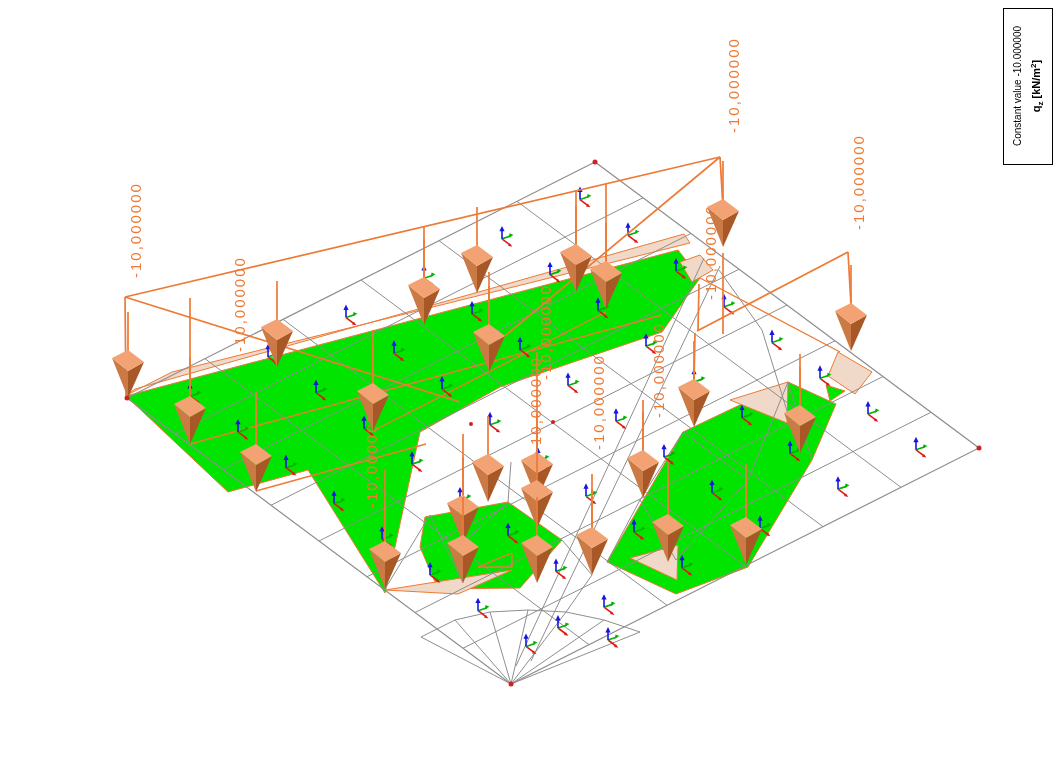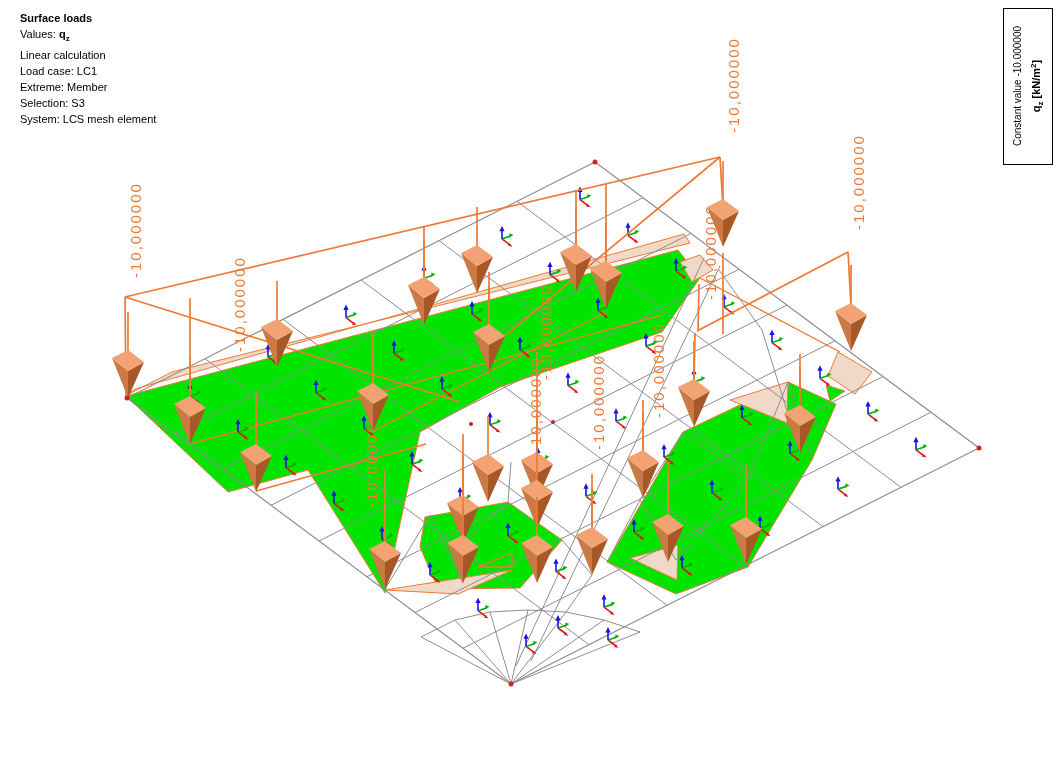--- a/index.html
+++ b/index.html
@@ -665,27 +665,18 @@
         <polygon points="369,549 385,541 401,553 385,562" fill="#F2A273"></polygon>
       </g>
       <circle cx="595" cy="162" r="2.5" fill="#D02020"></circle>
       <circle cx="127" cy="398" r="2.5" fill="#D02020"></circle>
       <circle cx="511" cy="684" r="2.5" fill="#D02020"></circle>
       <circle cx="979" cy="448" r="2.5" fill="#D02020"></circle>
       <circle cx="553" cy="422" r="2" fill="#D02020"></circle>
       <circle cx="471" cy="424" r="2" fill="#D02020"></circle>
     </svg>
 
-  <div class="header">
-    <div class="title">Surface loads</div>
-    <div><span>Values: </span><b><span>q</span><sub>z</sub></b></div>
-    <div>Linear calculation</div>
-    <div>Load case: LC1</div>
-    <div>Extreme: Member</div>
-    <div>Selection: S3</div>
-    <div>System: LCS mesh element</div>
-  </div>
 
   <div class="legend">
     <span class="lg lg1"><span>Constant value -10.000000</span></span>
     <span class="lg lg2"><span>q</span><sub>z</sub><span> [kN/m</span><sup>2</sup><span>]</span></span>
   </div>
 </div>
 
 </body></html>

